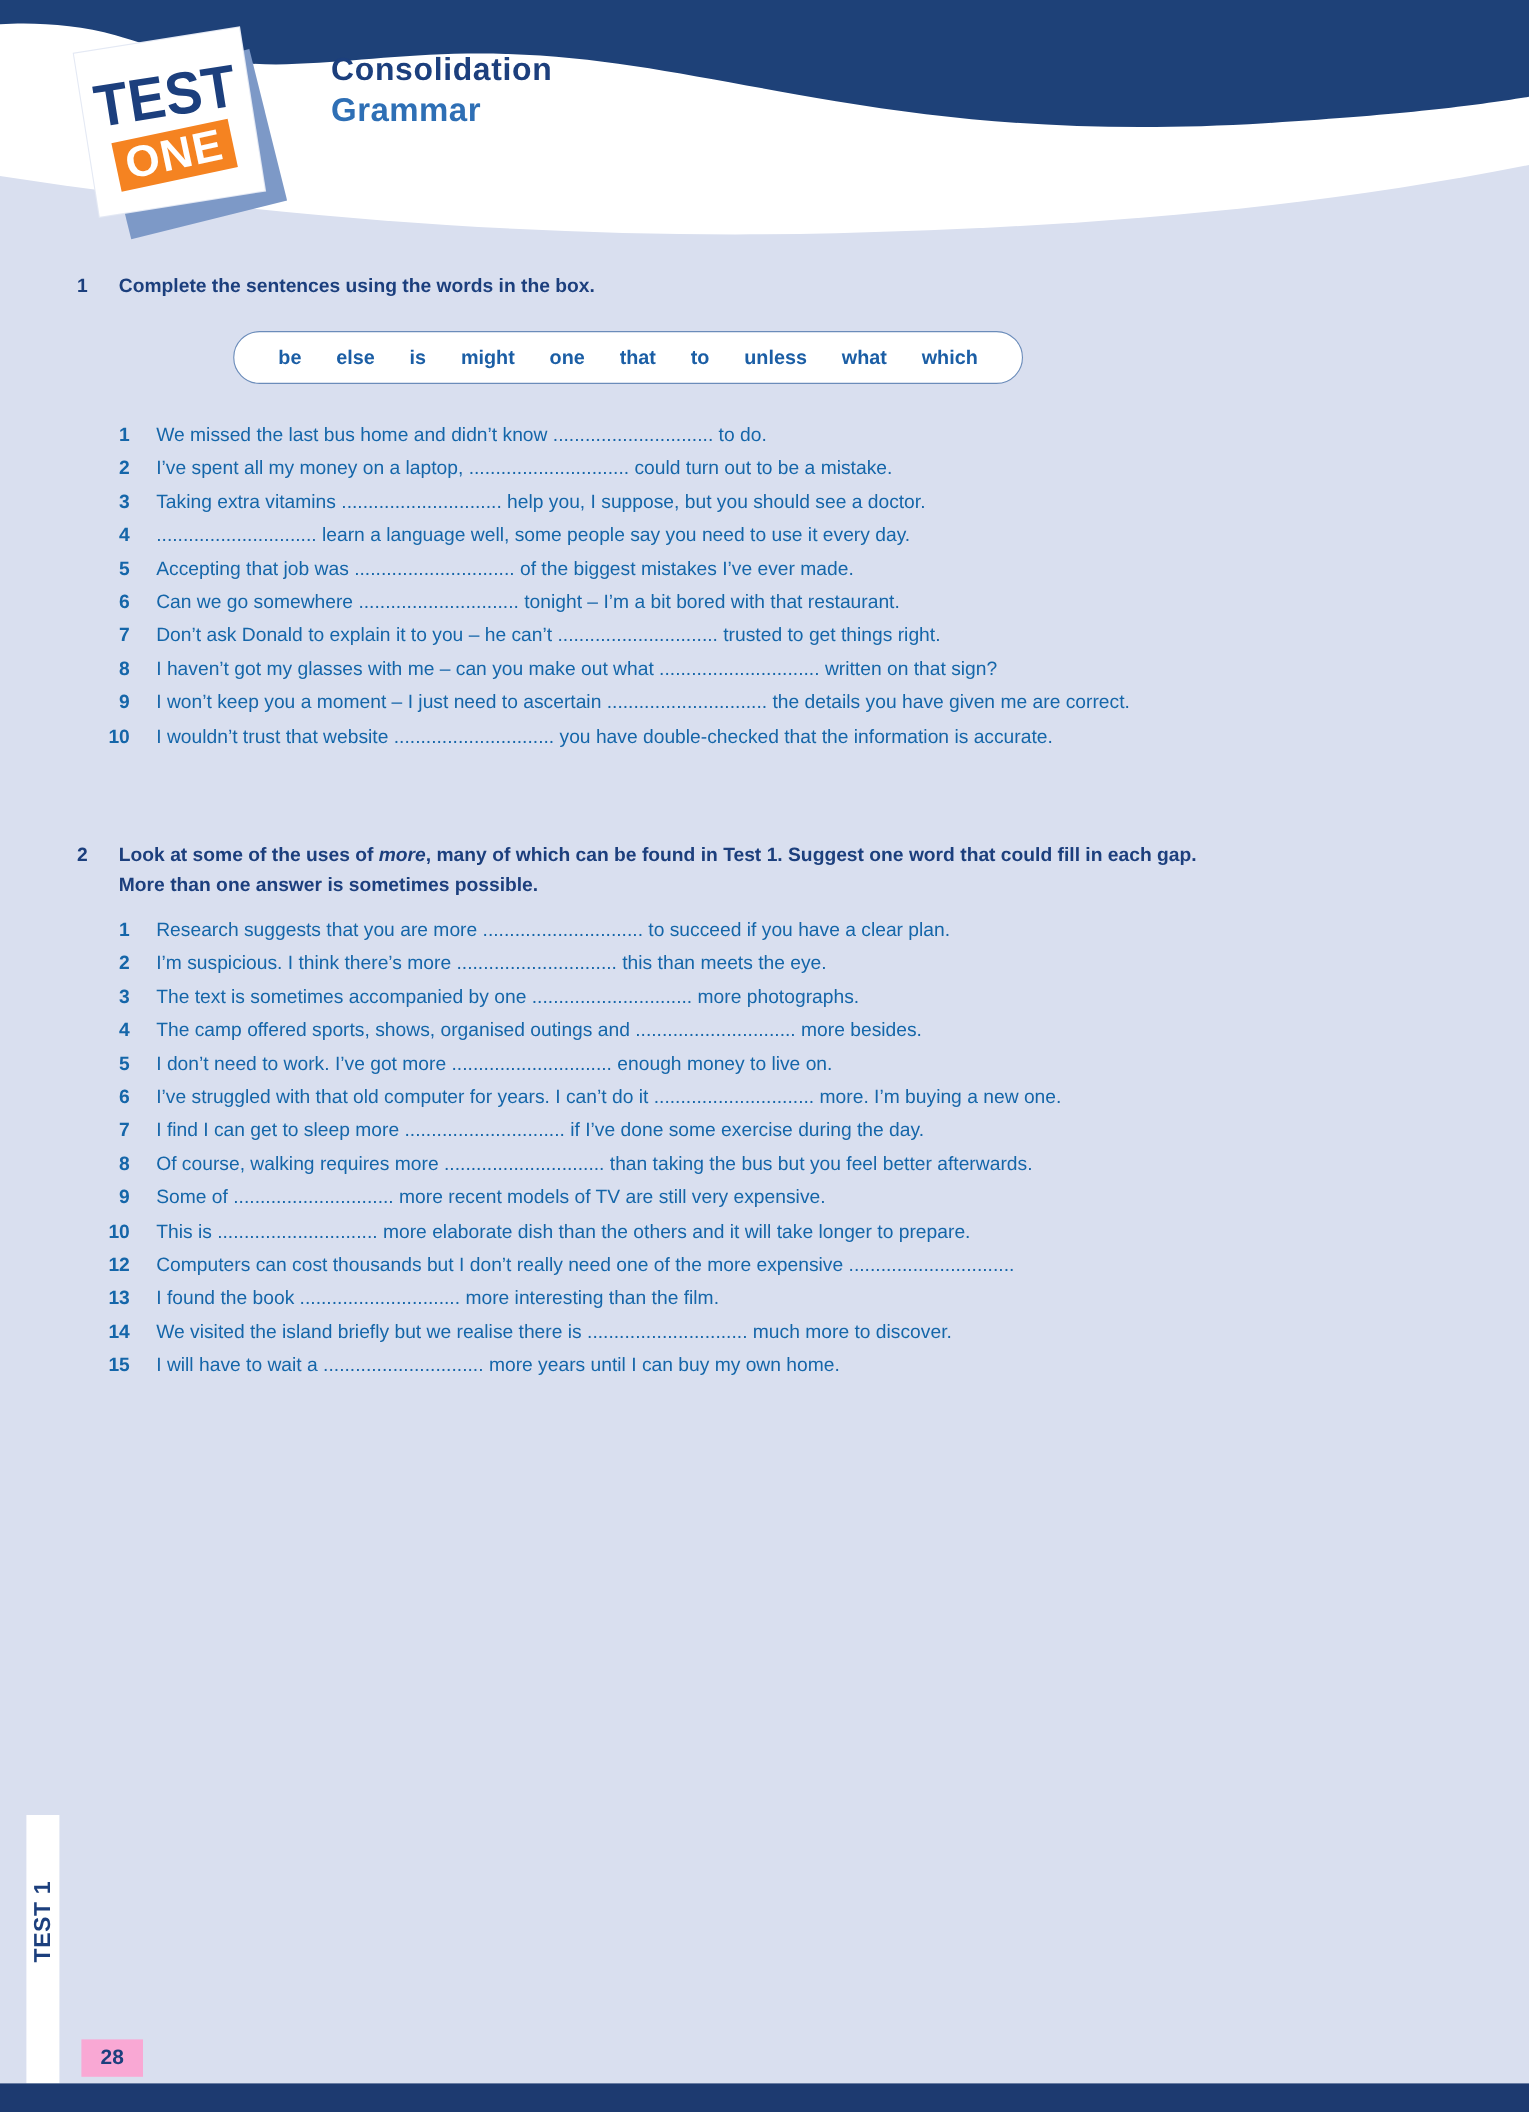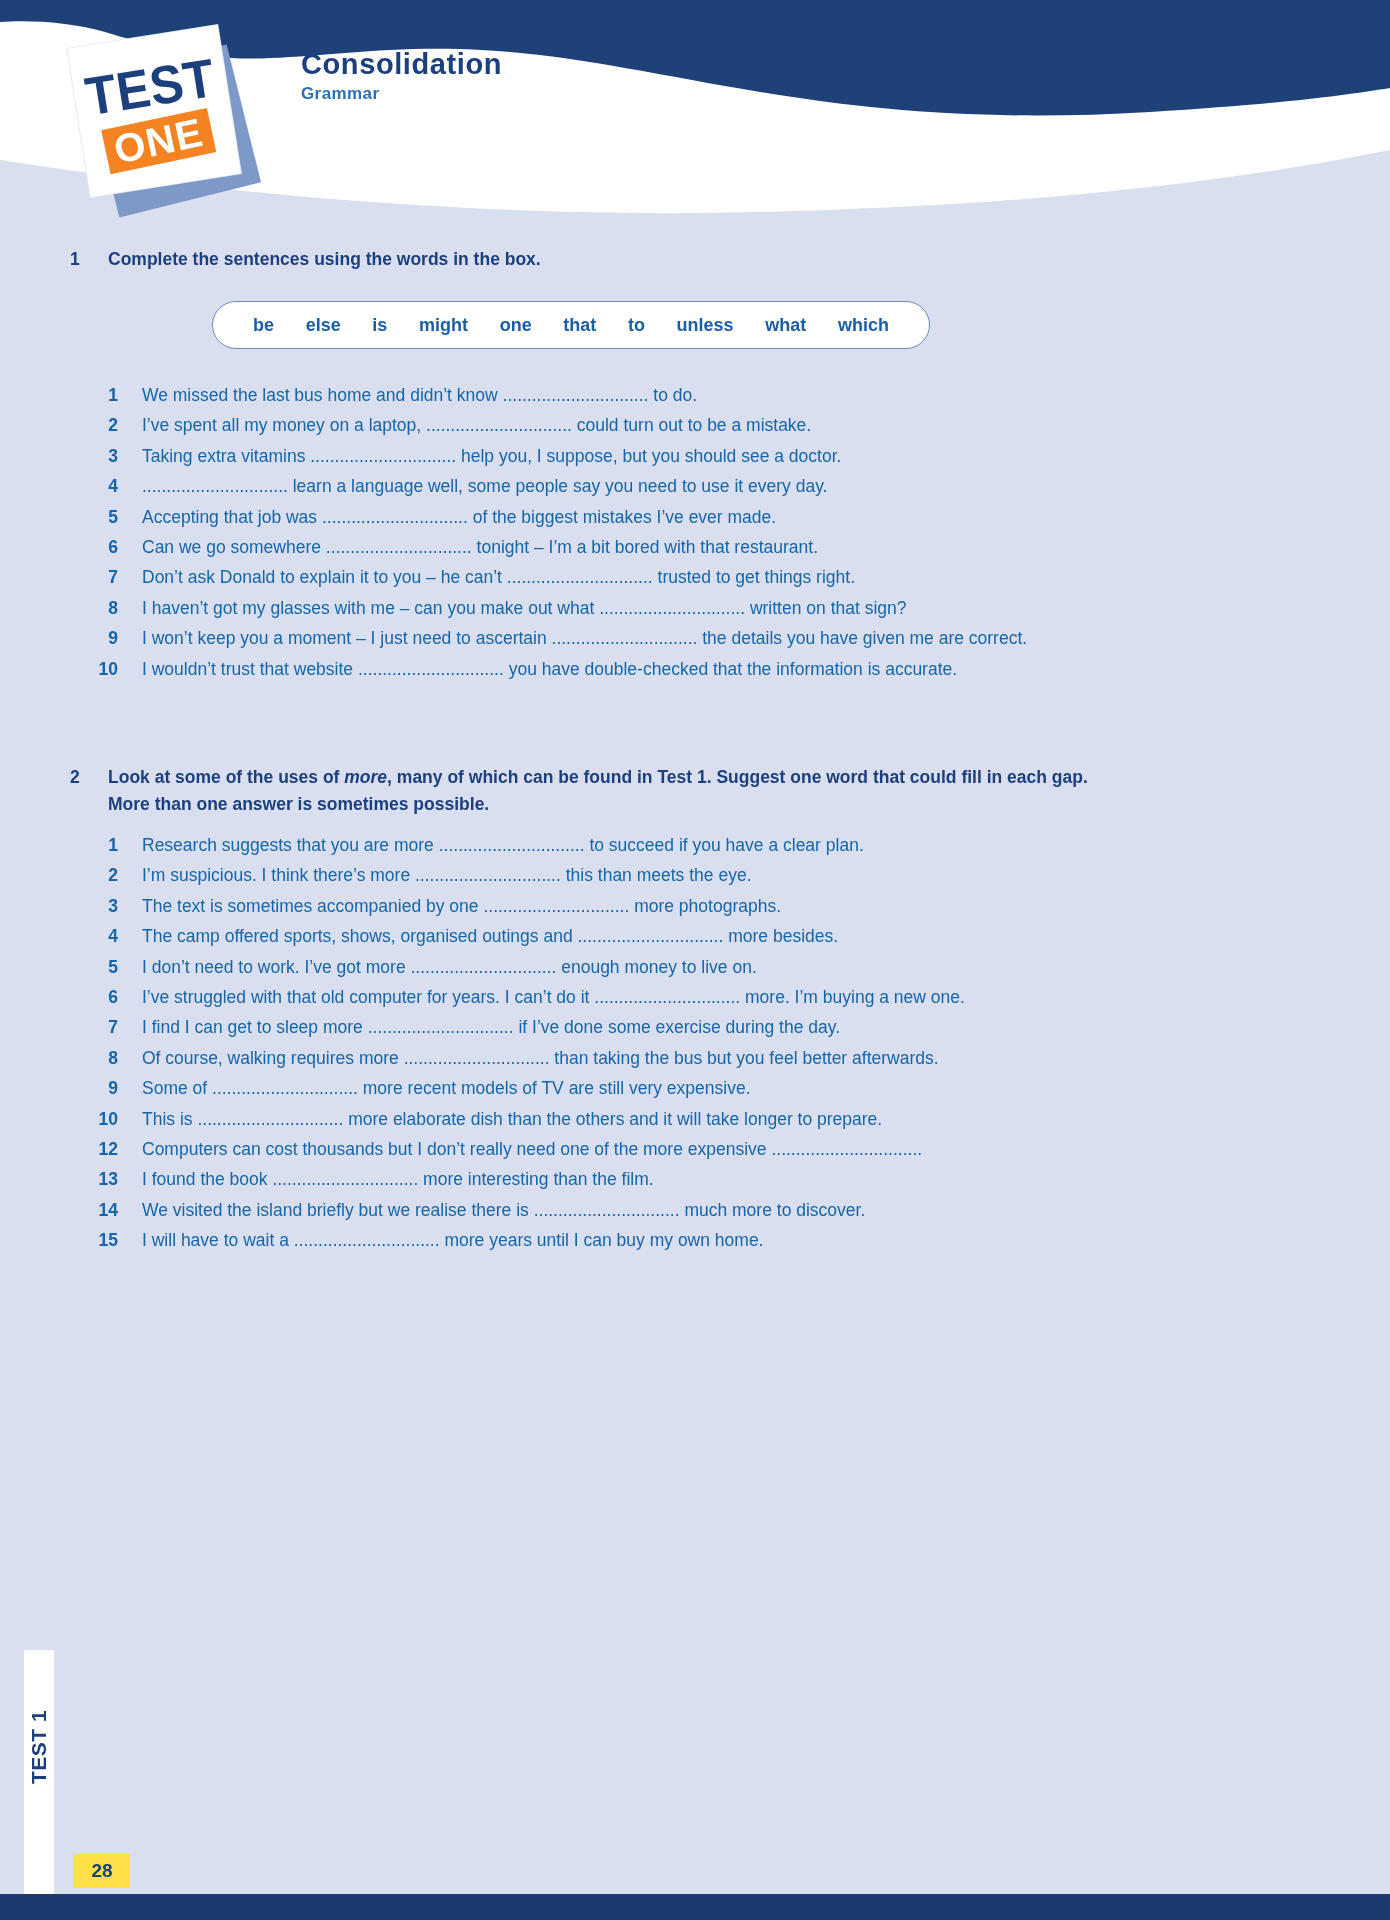--- a/index.html
+++ b/index.html
@@ -25,21 +25,21 @@
   .badge{position:absolute;left:72px;top:28px;width:180px;height:185px;}
   .badge-back{position:absolute;left:28px;top:32px;width:146px;height:142px;background:var(--steel);transform:rotate(-14deg);}
   .badge-front{position:absolute;left:6px;top:8px;width:152px;height:150px;background:#ffffff;transform:rotate(-9deg);
     display:flex;flex-direction:column;align-items:center;justify-content:center;gap:3px;box-shadow:0 0 0 1px #e4e9f4;}
   .badge-test{font-size:50px;font-weight:bold;color:var(--navy);transform:scaleY(1.08);letter-spacing:0.5px;}
   .badge-one{background:var(--orange);color:#fff;font-size:40px;font-weight:bold;line-height:1.08;padding:1px 9px;transform:rotate(-3deg);letter-spacing:1px;}
 
   
   .titleblock{position:absolute;left:265px;top:48px;margin-left:36px;}
   .title{font-size:29px;font-weight:bold;color:var(--navy);letter-spacing:0.6px;}
-  .subtitle{font-size:17px;font-weight:bold;color:#2e6fb5;margin-top:3px;letter-spacing:0.4px;}
+  .subtitle{font-size:30px;font-weight:bold;color:#2e6fb5;margin-top:3px;letter-spacing:0.4px;}
 
   
   .sec{position:absolute;left:70px;display:flex;font-size:17.5px;font-weight:bold;color:var(--navy);line-height:27px;}
   .sec-num{width:38px;flex-shrink:0;}
   .sec-txt{max-width:985px;}
   .sec-txt em{font-style:italic;}
   #ex1h{top:246px;}
   #ex2h{top:764px;}
 
   
@@ -52,21 +52,21 @@
   #ex1list{top:380px;}
   #ex2list{top:830px;}
   .row{display:flex;line-height:30.4px;font-size:17.5px;color:var(--blue);}
   .num{width:48px;flex-shrink:0;text-align:right;font-weight:bold;margin-right:24px;}
   .txt{max-width:940px;}
 
   
   .side-strip{position:absolute;left:24px;top:1650px;width:30px;height:244px;background:#ffffff;}
   .side-tab-text{position:absolute;left:-11px;top:1735px;width:100px;height:24px;text-align:center;
     transform:rotate(-90deg);transform-origin:center;font-size:21px;font-weight:bold;color:var(--navy);letter-spacing:0.5px;}
-  .page-num{position:absolute;left:74px;top:1854px;width:56px;height:34px;background:#fde047;
+  .page-num{position:absolute;left:74px;top:1854px;width:56px;height:34px;background:#f9a8d4;
     display:flex;align-items:center;justify-content:center;font-size:19px;font-weight:bold;color:var(--navy);}
   .bottom-band{position:absolute;left:0;bottom:0;width:100%;height:26px;background:var(--bottomnavy);}
 </style>
 </head>
 <body>
 
 <div class="page">
 
   <svg class="topwave" width="1390" height="240" viewBox="0 0 1390 240" aria-hidden="true">
     <path class="wave-white" d="M0,0 H1390 V150 C1200,188 1000,206 760,212 C520,218 260,200 0,160 Z"></path>

